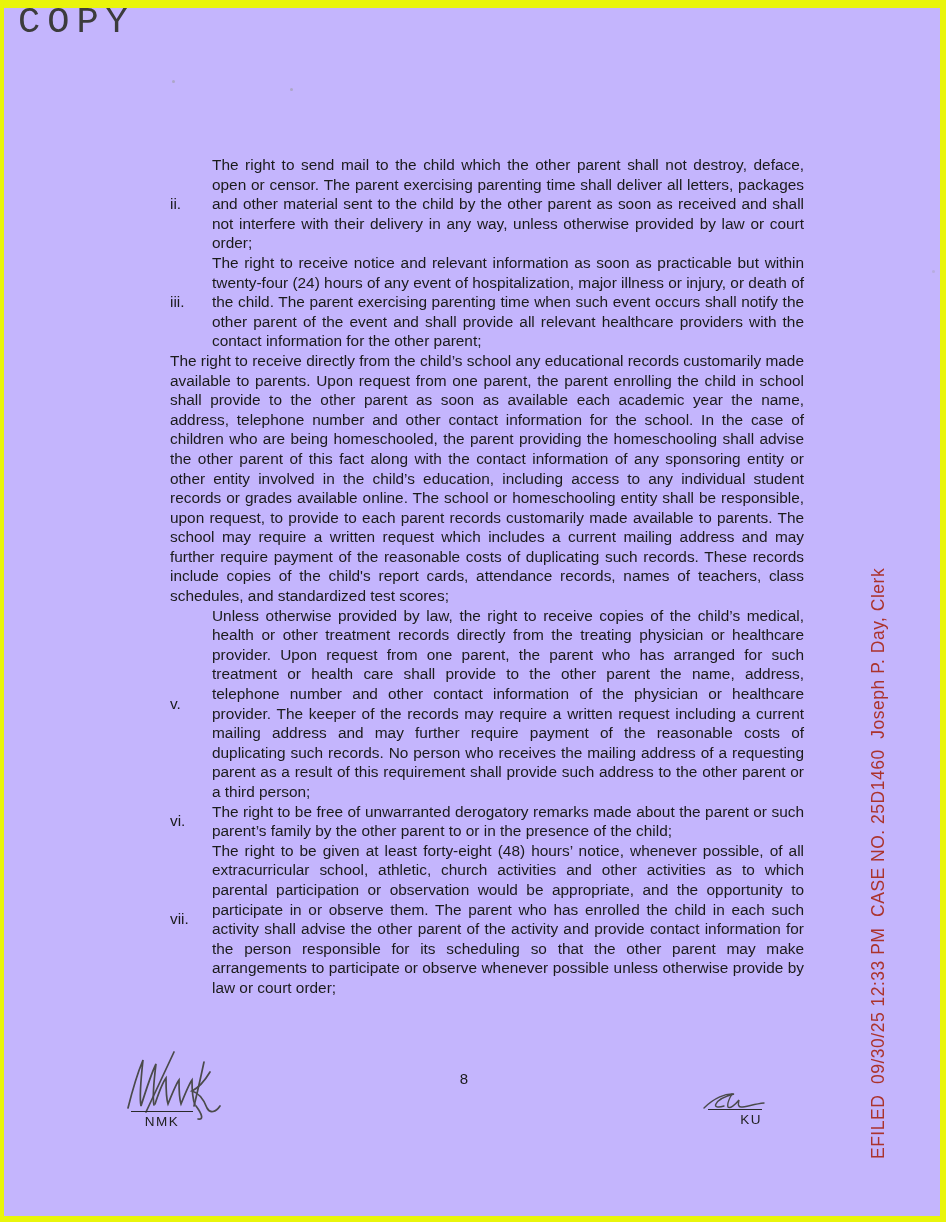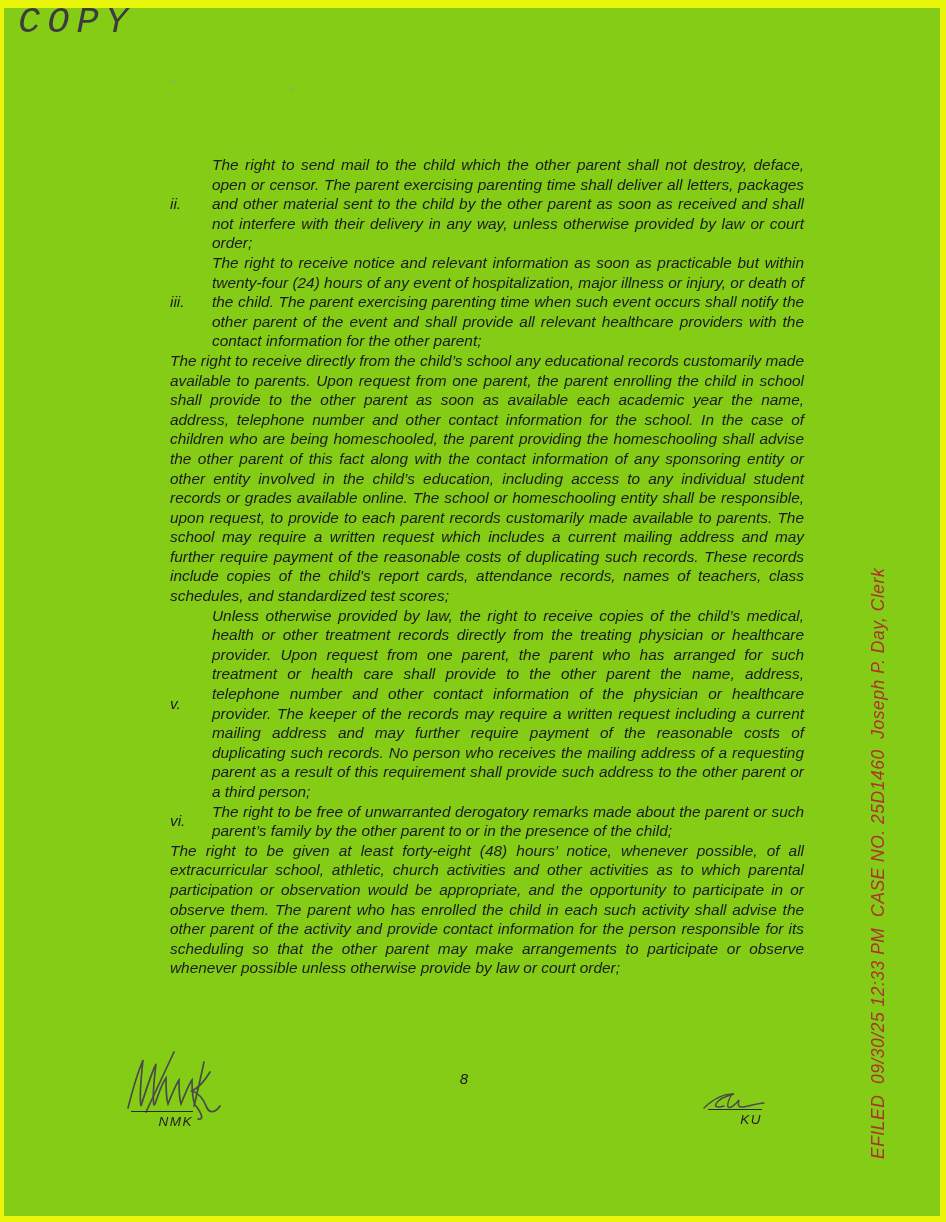--- a/index.html
+++ b/index.html
@@ -5,28 +5,27 @@
   :root{
     --border-yellow:#e9f50b;
     --efiled-red:#ab332d;
     --ink:#1b1b1b;
   }
   html,body{margin:0;padding:0;background:#ffffff;}
   .page{
     position:relative;
     width:946px;height:1222px;
     box-sizing:border-box;
-    background:#84cc16;
+    background:#c4b5fd;
     border-style:solid;
     border-color:var(--border-yellow);
     border-width:8px 6px 6px 4px;
     overflow:hidden;
     font-family:"Liberation Sans", sans-serif;
     color:var(--ink);
-    font-style:italic;
   }
   .copy-stamp{
     position:absolute;left:14px;top:-8px;
     font-family:"Liberation Mono", monospace;
     font-size:37px;line-height:1.2;
     letter-spacing:7px;
     color:#3c3c3c;
     font-weight:400;
   }
   .doc-body{
@@ -83,38 +82,39 @@
     </div>
     <div class="doc-item">
       <span class="numeral">v.</span>
       <span class="text">Unless otherwise provided by law, the right to receive copies of the child’s medical, health or other treatment records directly from the treating physician or healthcare provider.  Upon request from one parent, the parent who has arranged for such treatment or health care shall provide to the other parent the name, address, telephone number and other contact information of the physician or healthcare provider.  The keeper of the records may require a written request including a current mailing address and may further require payment of the reasonable costs of duplicating such records.  No person who receives the mailing address of a requesting parent as a result of this requirement shall provide such address to the other parent or a third person;</span>
     </div>
     <div class="doc-item">
       <span class="numeral">vi.</span>
       <span class="text">The right to be free of unwarranted derogatory remarks made about the parent or such parent’s family by the other parent to or in the presence of the child;</span>
     </div>
     <div class="doc-item">
+      <span class="numeral">vii.</span>
       <span class="text">The right to be given at least forty-eight (48) hours’ notice, whenever possible, of all extracurricular school, athletic, church activities and other activities as to which parental participation or observation would be appropriate, and the opportunity to participate in or observe them. The parent who has enrolled the child in each such activity shall advise the other parent of the activity and provide contact information for the person responsible for its scheduling so that the other parent may make arrangements to participate or observe whenever possible unless otherwise provide by law or court order;</span>
     </div>
   </div>
 
   <div class="page-number">8</div>
 
   <svg class="sig-svg" style="left:118px;top:1042px;" width="100" height="70" viewBox="0 0 100 70">
     <g fill="none" stroke="#4a4a4a" stroke-width="1.7" stroke-linecap="round">
       <path d="M6,58 C10,42 16,22 21,10 C19,28 17,46 19,56 C24,40 30,22 34,14 C32,30 30,46 32,55"></path>
       <path d="M52,2 L24,62"></path>
       <path d="M33,54 C37,42 41,32 44,28 C44,38 44,48 46,54 C50,44 54,34 57,30 C57,40 57,48 59,54 C63,44 67,34 70,30 C70,40 70,48 73,55"></path>
       <path d="M82,12 C79,26 75,44 72,56"></path>
       <path d="M88,22 C82,32 76,38 70,41 C77,43 82,50 85,58 C88,64 94,62 98,56"></path>
       <path d="M74,56 C80,64 82,70 76,69"></path>
     </g>
   </svg>
   <div class="sig-line" style="left:127px;top:1103px;width:62px;"></div>
-  <div class="sig-label" style="left:127px;top:1106px;width:62px;text-align:right;">NMK</div>
+  <div class="sig-label" style="left:127px;top:1106px;width:62px;">NMK</div>
 
   <svg class="sig-svg" style="left:698px;top:1082px;" width="72" height="24" viewBox="0 0 72 24">
     <g fill="none" stroke="#4a4a4a" stroke-width="1.4" stroke-linecap="round">
       <path d="M2,18 C12,8 24,3 32,4 C24,6 16,10 14,14 C12,17 16,18 22,16"></path>
       <path d="M30,4 C27,9 25,14 26,17 C28,19 33,15 37,10 C36,14 36,17 39,17 C44,17 52,14 62,13"></path>
     </g>
   </svg>
   <div class="sig-line" style="left:704px;top:1101px;width:54px;"></div>
   <div class="sig-label" style="left:704px;top:1104px;width:54px;text-align:right;">KU</div>
 

